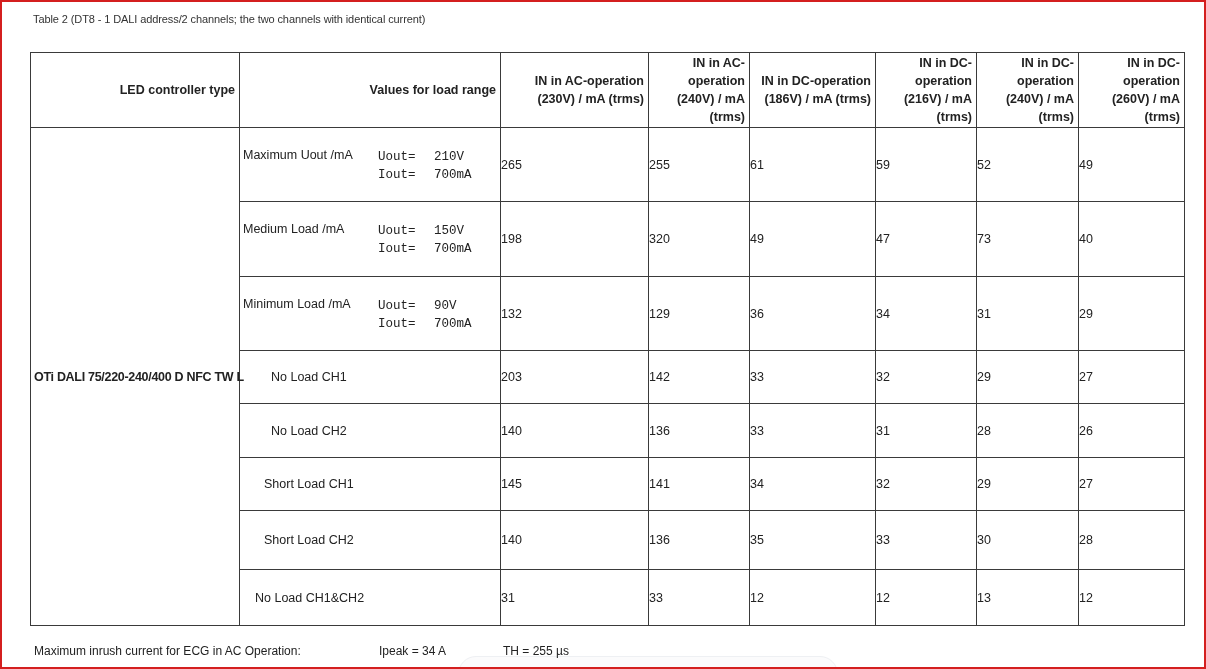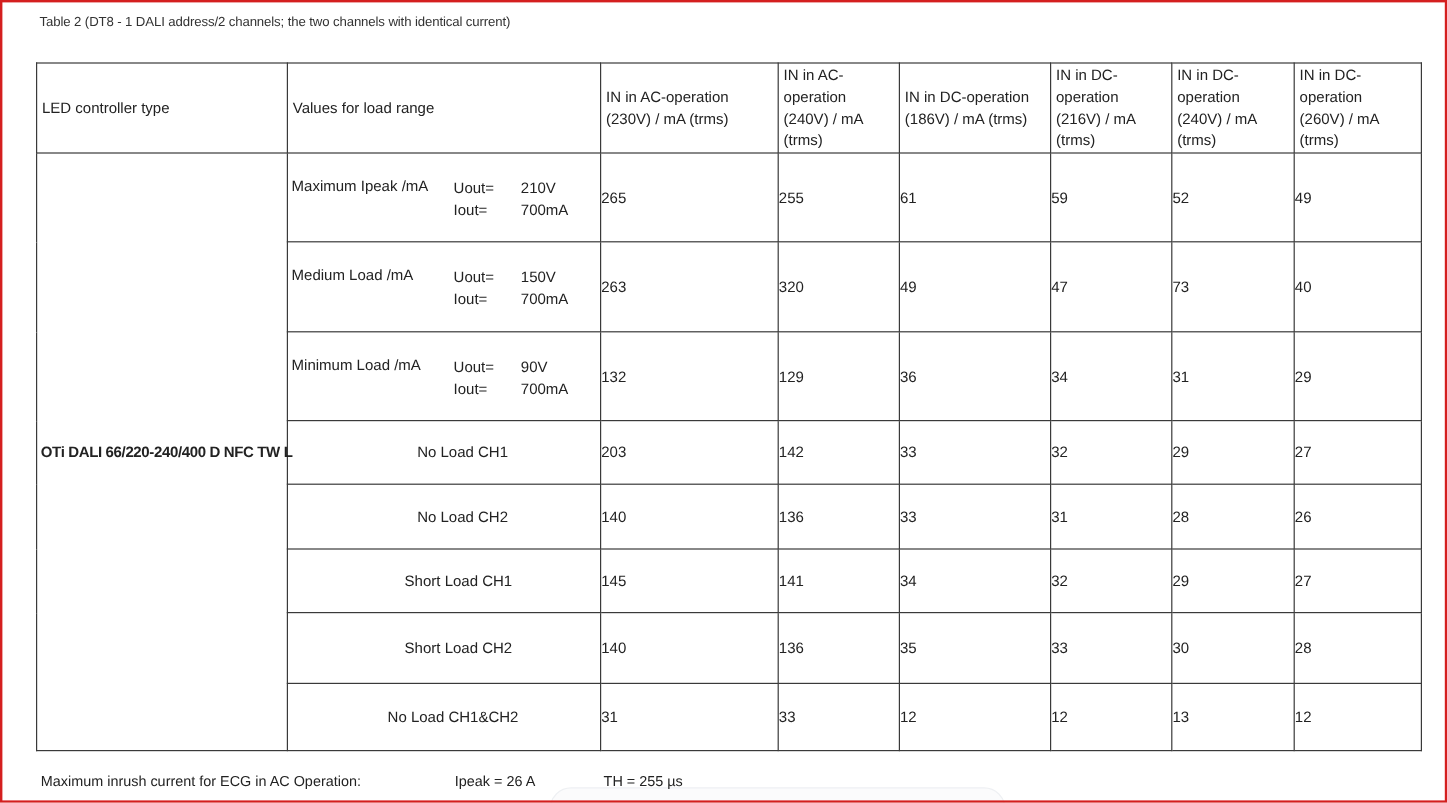--- a/index.html
+++ b/index.html
@@ -36,36 +36,36 @@
       table-layout: fixed;
       width: 1154px;
     }
     table.spec td, table.spec th {
       border: 1.5px solid #3a3a3a;
       font-size: 12.5px;
       color: #222;
       vertical-align: middle;
     }
     table.spec th {
-      font-weight: normal;
-      text-align: left;
+      font-weight: bold;
+      text-align: right;
       line-height: 18px;
       padding: 0 4px;
     }
     .num { text-align: left; font-size: 12.5px; }
     .controller-cell {
       font-weight: bold; font-size: 11px; letter-spacing: -0.3px;
       padding-left: 3px; white-space: nowrap;
     }
     .load-cell { position: relative; padding: 0; }
     .load-label { position: absolute; left: 3px; top: 20px; white-space: nowrap; }
     .load-params { position: absolute; left: 138px; top: 20px; line-height: 18px; }
-    .load-params .row { display: flex; }
+    .load-params .row { display: flex; font-family: Liberation Mono, monospace; }
     .load-params .k { width: 56px; }
-    .simple-label { padding-left: 31px; text-align: center; }
+    .simple-label { padding-left: 31px; }
     .simple-label.wide { padding-left: 24px; }
     .simple-label.wider { padding-left: 15px; }
   </style>
 </head>
 <body>
 
 <div class="frame"></div>
 
 <div class="caption">Table 2   (DT8 - 1 DALI address/2 channels; the two channels with identical current)</div>
 
@@ -114,23 +114,23 @@
         <div>IN in DC-</div>
         <div>operation</div>
         <div>(260V)   / mA</div>
         <div>(trms)</div>
       </th>
     </tr>
   </thead>
   <tbody>
 
     <tr style="height:74px">
-      <td class="controller-cell" rowspan="8">OTi DALI 66/220-240/400 D NFC TW L</td>
+      <td class="controller-cell" rowspan="8">OTi DALI 75/220-240/400 D NFC TW L</td>
       <td class="load-cell">
-        <span class="load-label">Maximum Ipeak /mA</span>
+        <span class="load-label">Maximum Uout /mA</span>
         <div class="load-params">
           <div class="row">
               <span class="k">Uout=</span>
               <span>210V</span>
             </div>
           <div class="row">
               <span class="k">Iout=</span>
               <span>700mA</span>
             </div>
         </div>
@@ -150,21 +150,21 @@
           <div class="row">
               <span class="k">Uout=</span>
               <span>150V</span>
             </div>
           <div class="row">
               <span class="k">Iout=</span>
               <span>700mA</span>
             </div>
         </div>
       </td>
-      <td class="num">263</td>
+      <td class="num">198</td>
       <td class="num">320</td>
       <td class="num">49</td>
       <td class="num">47</td>
       <td class="num">73</td>
       <td class="num">40</td>
     </tr>
 
     <tr style="height:74px">
       <td class="load-cell">
         <span class="load-label">Minimum Load /mA</span>
@@ -236,15 +236,15 @@
       <td class="num">13</td>
       <td class="num">12</td>
     </tr>
   </tbody>
 </table>
 
 <div class="ghost-shape"></div>
 
 <div class="footer-line">
   <span style="left:0">Maximum inrush current for ECG in AC Operation:</span>
-  <span style="left:345px">Ipeak = 26 A</span>
+  <span style="left:345px">Ipeak = 34 A</span>
   <span style="left:469px">TH = 255 µs</span>
 </div>
 
 </body></html>

